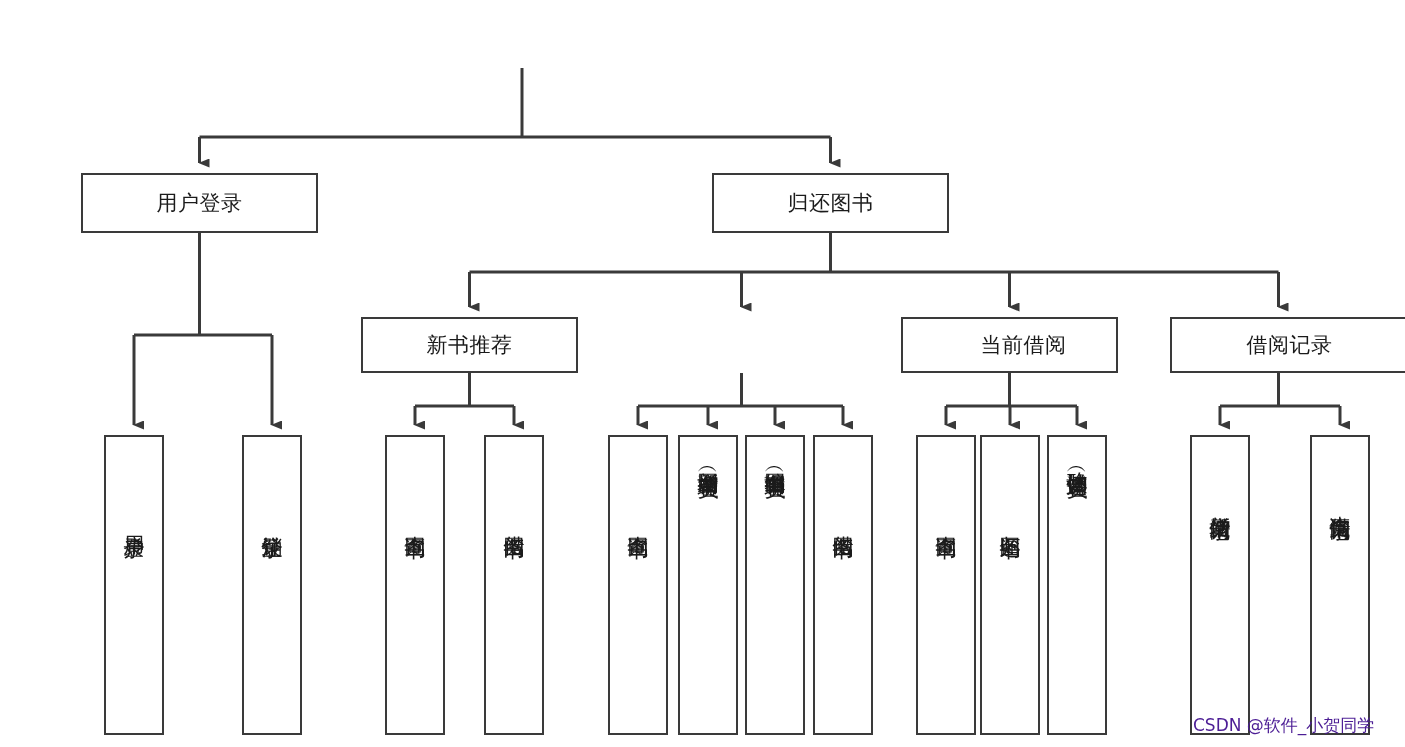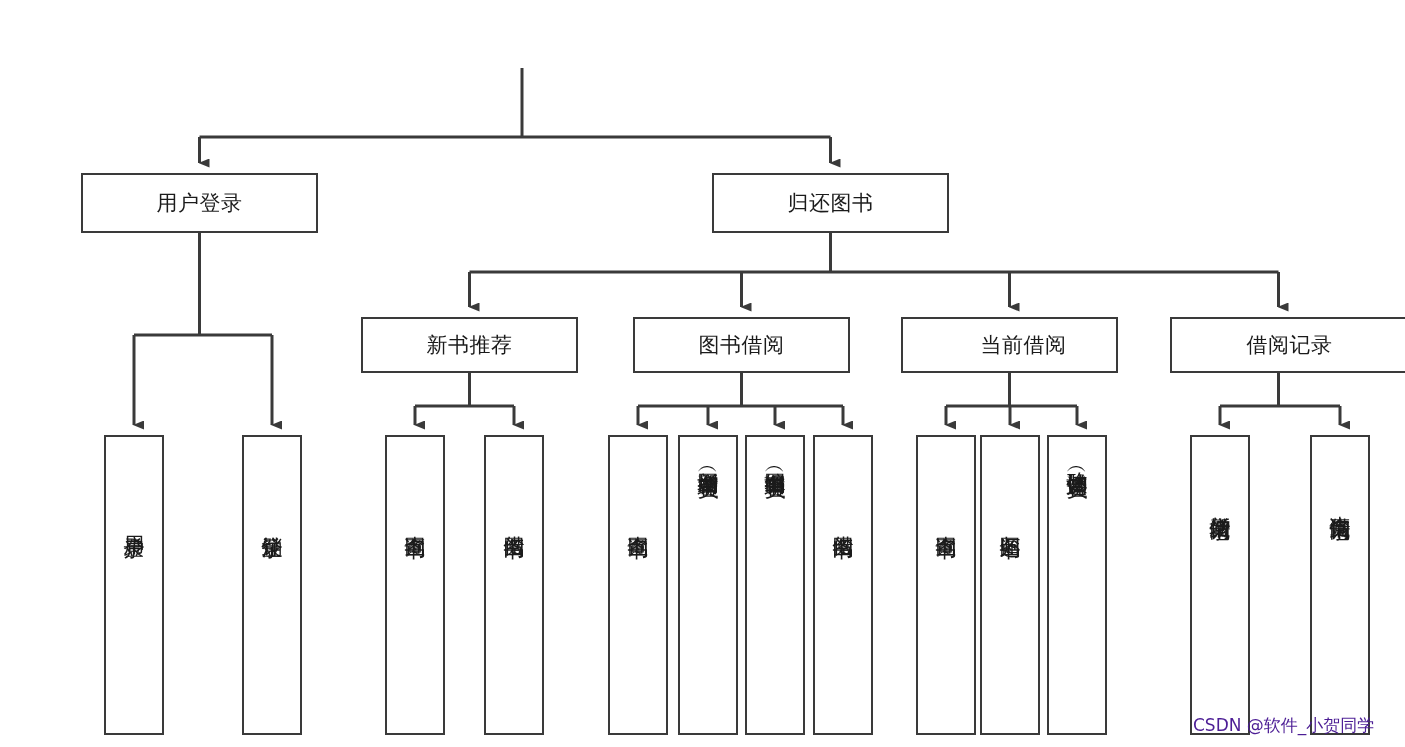--- a/index.html
+++ b/index.html
@@ -137,23 +137,20 @@
   <div class="node" style="left:81px; top:173px; width:237px; height:60px;">
     <span class="label">用户登录</span>
   </div>
   <div class="node" style="left:712px; top:173px; width:237px; height:60px;">
     <span class="label">归还图书</span>
   </div>
 
   <div class="node" style="left:361px; top:317px; width:217px; height:56px;">
     <span class="label">新书推荐</span>
   </div>
-  <div class="node" style="left:633px; top:317px; width:217px; height:56px;">
-    <span class="label">图书借阅</span>
-  </div>
   <div class="node" style="left:901px; top:317px; width:217px; height:56px;padding-left:28px;">
     <span class="label">当前借阅</span>
   </div>
   <div class="node" style="left:1170px; top:317px; width:239px; height:56px;">
     <span class="label">借阅记录</span>
   </div>
 
   <div class="node vertical mid" style="left:104px; top:435px; width:60px; height:300px;">
     <span class="label">用户登录</span>
   </div>

